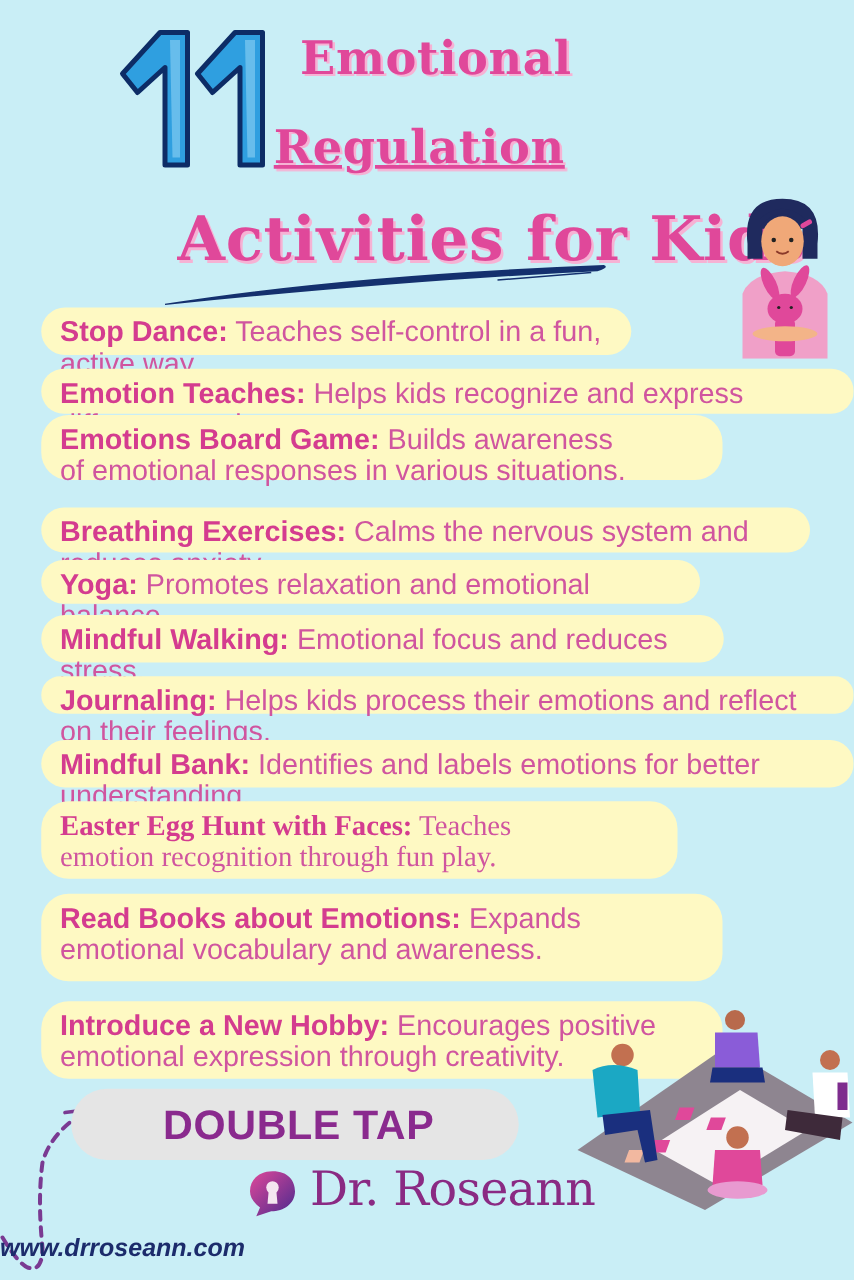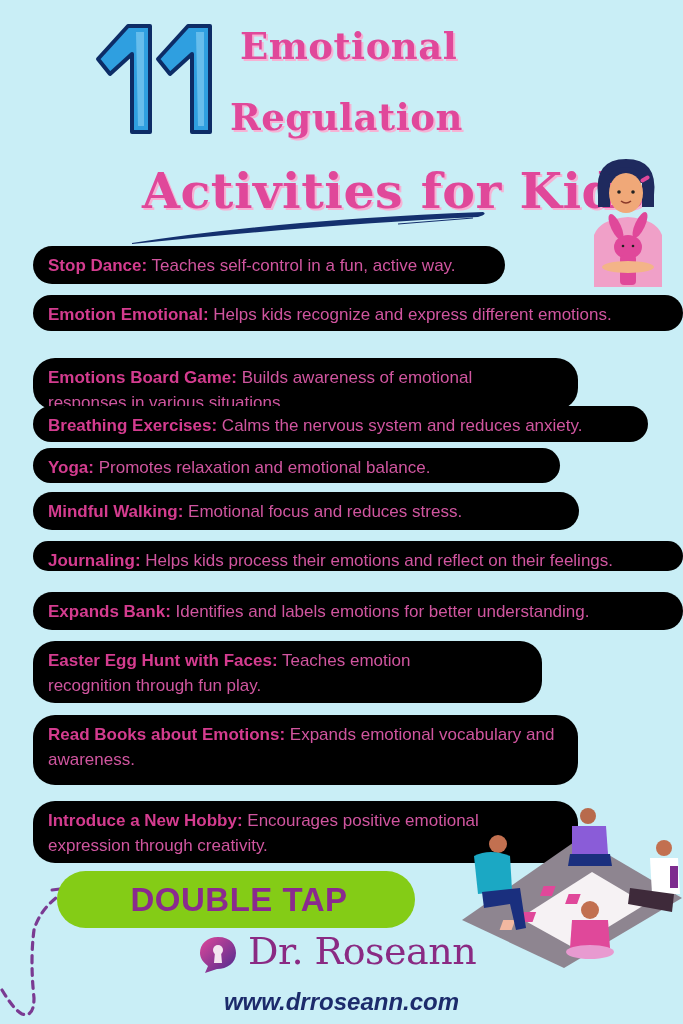--- a/index.html
+++ b/index.html
@@ -3,41 +3,41 @@
 <meta charset="utf-8">
 <style>
   html, body { margin:0; padding:0; }
   body { width:683px; height:1024px; background:#c9eef6; position:relative; overflow:hidden; font-family:"Liberation Sans", sans-serif; }
   .abs { position:absolute; }
 
   
   .big-num { left:88px; top:14px; width:130px; height:130px; }
   .title-line { position:absolute; font-family:"DejaVu Serif", serif; font-weight:bold; color:#e0489a; text-shadow:2px 2px 0 #f6b2d4; letter-spacing:0.5px; white-space:nowrap; }
   .t1 { left:240px; top:24px; font-size:37px; }
-  .t2 { left:230px; top:95px; font-size:37px; }
+  .t2 { left:219px; top:95px; font-size:37px;text-decoration:underline; }
   .t3 { left:142px; top:162px; font-size:49px; }
   .underline { left:128px; top:206px; width:360px; height:40px; }
 
   
   .girl { left:580px; top:155px; width:96px; height:132px; }
 
   
-  .pill { position:absolute; left:33px; background:#000000; border-radius:22px; color:#d4489c; font-size:17px; line-height:25px; padding:7px 14px 6px 15px; box-sizing:border-box; font-family:"Liberation Sans", sans-serif; }
+  .pill { position:absolute; left:33px; background:#fef9c3; border-radius:22px; color:#d4489c; font-size:23px; line-height:25px; padding:7px 14px 6px 15px; box-sizing:border-box; font-family:"Liberation Sans", sans-serif; }
   .pill b { font-weight:bold; color:#d43c8f; }
   .pill .desc { color:#d0559f; }
 
   
-  .dt { left:57px; top:871px; width:358px; height:57px; background:#84cc16; border-radius:30px; }
+  .dt { left:57px; top:871px; width:358px; height:57px; background:#e5e5e5; border-radius:30px; }
   .dt-label { position:absolute; left:0; top:0; width:100%; height:100%; display:flex; align-items:center; justify-content:center; font-weight:bold; font-size:33px; color:#8a2a8e; letter-spacing:0.5px; padding-left:6px; box-sizing:border-box; }
   .arrow { left:0; top:880px; width:80px; height:140px; }
 
   
   .logo-icon { left:199px; top:935px; width:38px; height:40px; }
   .logo-text { left:248px; top:929px; font-family:"DejaVu Serif", serif; font-size:38px; color:#8a2a83; white-space:nowrap; letter-spacing:-0.5px; }
-  .url { left:0; width:683px; top:988px; text-align:center; font-weight:bold; font-style:italic; font-size:24px; color:#1c2b6b; }
+  .url { left:0; width:683px; top:988px; text-align:left; font-weight:bold; font-style:italic; font-size:20px; color:#1c2b6b; }
 
   .kids { left:460px; top:808px; width:223px; height:160px; }
 </style>
 </head>
 <body>
 
 <svg class="abs big-num" viewBox="0 0 130 130">
   <g stroke="#0d2c66" stroke-width="4" stroke-linejoin="round" fill="#2f9fe0">
     <path d="M10 45 L40 12 L62 12 L62 118 L44 118 L44 40 L22 60 Z"></path>
     <path d="M70 45 L100 12 L122 12 L122 118 L104 118 L104 40 L82 60 Z"></path>
@@ -72,41 +72,41 @@
   <rect x="40" y="100" width="16" height="30" rx="4" fill="#e0489a"></rect>
   <circle cx="43" cy="91" r="1.3" fill="#222"></circle>
     <circle cx="53" cy="91" r="1.3" fill="#222"></circle>
   <ellipse cx="48" cy="112" rx="26" ry="6" fill="#f3b488"></ellipse>
 </svg>
 
 <div class="pill" style="top:246px;width:472px;height:38px;">
   <b>Stop Dance:</b><span class="desc"> Teaches self-control in a fun, active way.</span>
 </div>
 <div class="pill" style="top:295px;width:650px;height:36px;">
-  <b>Emotion Emotional:</b><span class="desc"> Helps kids recognize and express different emotions.</span>
+  <b>Emotion Teaches:</b><span class="desc"> Helps kids recognize and express different emotions.</span>
 </div>
-<div class="pill" style="top:358px;width:545px;height:52px;padding-right:70px;">
+<div class="pill" style="top:332px;width:545px;height:52px;padding-right:70px;">
   <b>Emotions Board Game:</b><span class="desc"> Builds awareness of emotional responses in various situations.</span>
 </div>
 <div class="pill" style="top:406px;width:615px;height:36px;">
   <b>Breathing Exercises:</b><span class="desc"> Calms the nervous system and reduces anxiety.</span>
 </div>
 <div class="pill" style="top:448px;width:527px;height:35px;">
   <b>Yoga:</b><span class="desc"> Promotes relaxation and emotional balance.</span>
 </div>
 <div class="pill" style="top:492px;width:546px;height:38px;">
   <b>Mindful Walking:</b><span class="desc"> Emotional focus and reduces stress.</span>
 </div>
 <div class="pill" style="top:541px;width:650px;height:30px;">
   <b>Journaling:</b><span class="desc"> Helps kids process their emotions and reflect on their feelings.</span>
 </div>
 <div class="pill" style="top:592px;width:650px;height:38px;">
-  <b>Expands Bank:</b><span class="desc"> Identifies and labels emotions for better understanding.</span>
+  <b>Mindful Bank:</b><span class="desc"> Identifies and labels emotions for better understanding.</span>
 </div>
-<div class="pill" style="top:641px;width:509px;height:62px;padding-right:56px;">
+<div class="pill" style="top:641px;width:509px;height:62px;padding-right:56px;font-family:Liberation Serif, serif;">
   <b>Easter Egg Hunt with Faces:</b><span class="desc"> Teaches emotion recognition through fun play.</span>
 </div>
 <div class="pill" style="top:715px;width:545px;height:70px;padding-right:10px;">
   <b>Read Books about Emotions:</b><span class="desc"> Expands emotional vocabulary and awareness.</span>
 </div>
 <div class="pill" style="top:789px;width:545px;height:62px;padding-right:30px;margin-top:12px;">
   <b>Introduce a New Hobby:</b><span class="desc"> Encourages positive emotional expression through creativity.</span>
 </div>
 
 <svg class="abs kids" viewBox="0 0 223 160">

